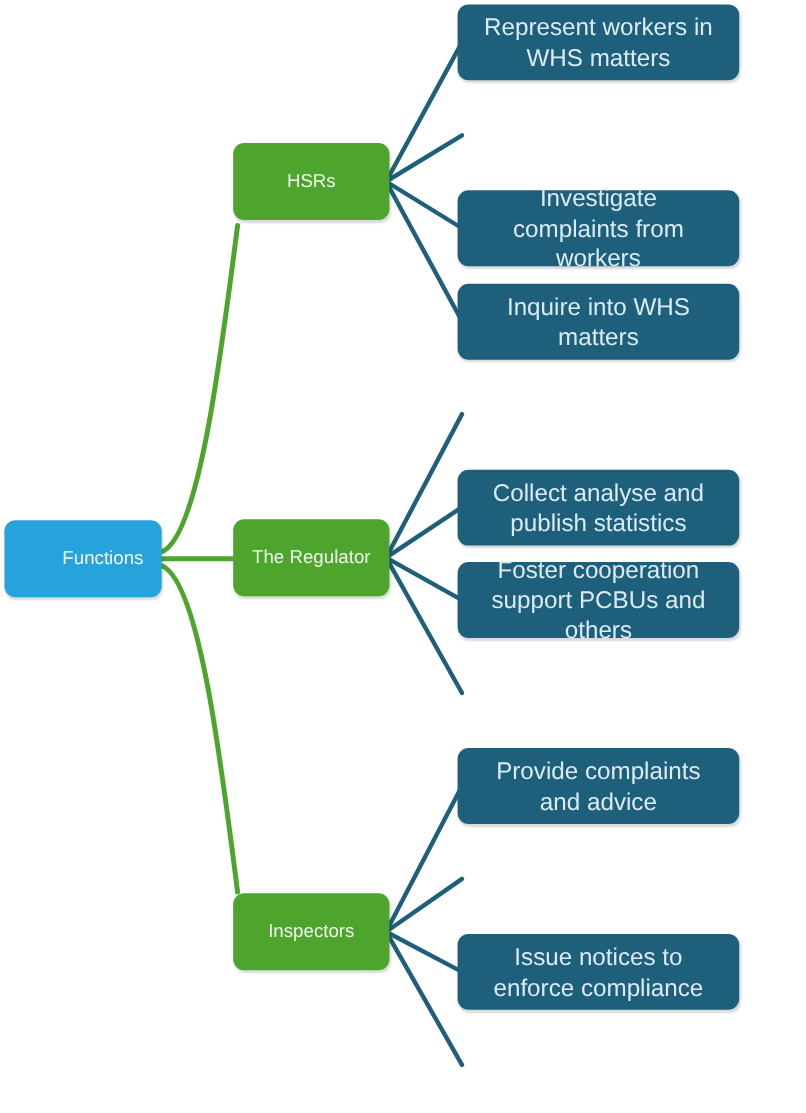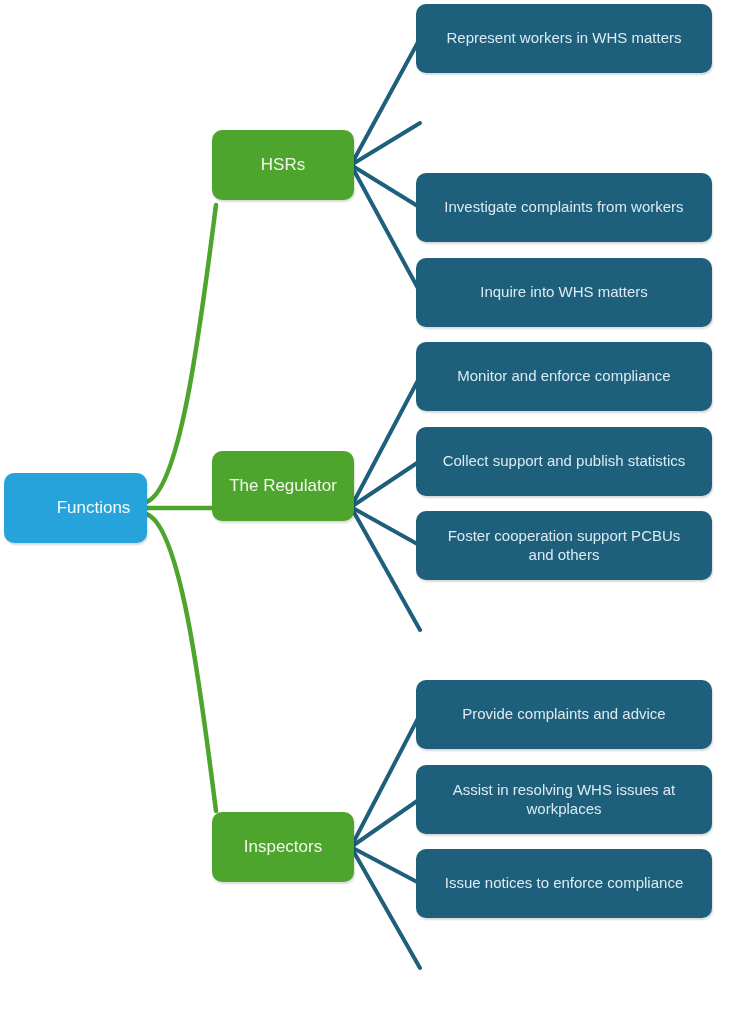--- a/index.html
+++ b/index.html
@@ -46,25 +46,25 @@
   .node-branch {
     left: 212px;
     width: 142px;
     height: 70px;
     background: #4DA52D;
     color: #F1F7ED;
     font-size: 17px;
   }
   .node-leaf {
     left: 416px;
-    width: 296px;
+    width: 256px;
     height: 69px;
     background: #1E5F7C;
     color: #DCEBF2;
-    font-size: 15px;
+    font-size: 22px;
     padding: 0 20px;
   }
 </style>
 </head>
 <body>
 
 <div class="canvas">
 
   <svg class="connectors" viewBox="0 0 733 1012" xmlns="http://www.w3.org/2000/svg">
 
@@ -88,28 +88,26 @@
       <path d="M 351 847 L 420 714.5"></path>
       <path d="M 351 847 L 420 799"></path>
       <path d="M 351 847 L 420 883.5"></path>
       <path d="M 351 847 L 420 968"></path>
     </g>
   </svg>
 
   <div class="node node-root">Functions</div>
 
   <div class="node node-branch" style="top:130px">HSRs</div>
-  <div class="node node-branch" style="top:451px">The Regulator</div>
+  <div class="node node-branch" style="top:472px">The Regulator</div>
   <div class="node node-branch" style="top:812px">Inspectors</div>
 
   <div class="node node-leaf" style="top:4px">Represent workers in WHS matters</div>
   <div class="node node-leaf" style="top:173px">Investigate complaints from workers</div>
   <div class="node node-leaf" style="top:258px">Inquire into WHS matters</div>
 
-  <div class="node node-leaf" style="top:342px">Monitor and enforce compliance</div>
-  <div class="node node-leaf" style="top:427px">Collect support and publish statistics</div>
+  <div class="node node-leaf" style="top:427px">Collect analyse and publish statistics</div>
   <div class="node node-leaf" style="top:511px">Foster cooperation support PCBUs and others</div>
 
   <div class="node node-leaf" style="top:680px">Provide complaints and advice</div>
-  <div class="node node-leaf" style="top:765px">Assist in resolving WHS issues at workplaces</div>
   <div class="node node-leaf" style="top:849px">Issue notices to  enforce compliance</div>
 
 </div>
 
 </body></html>

